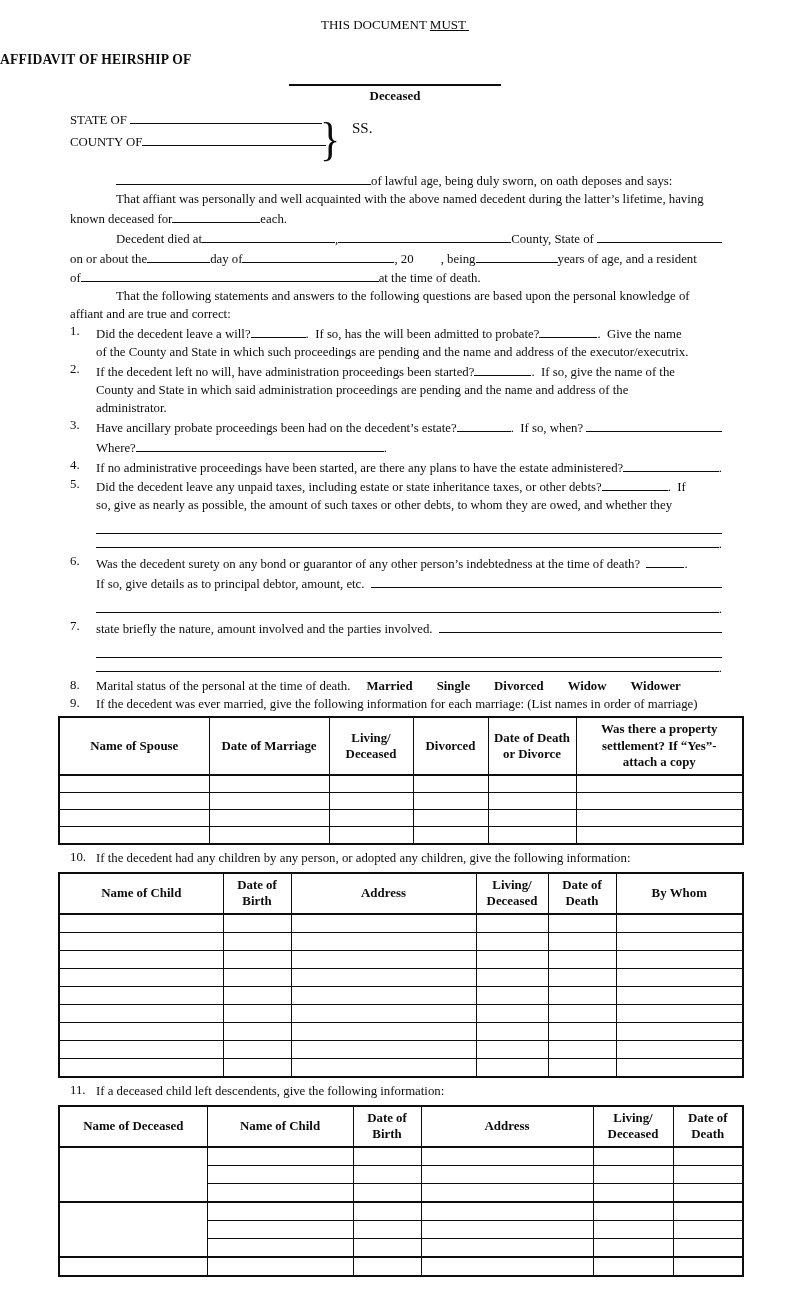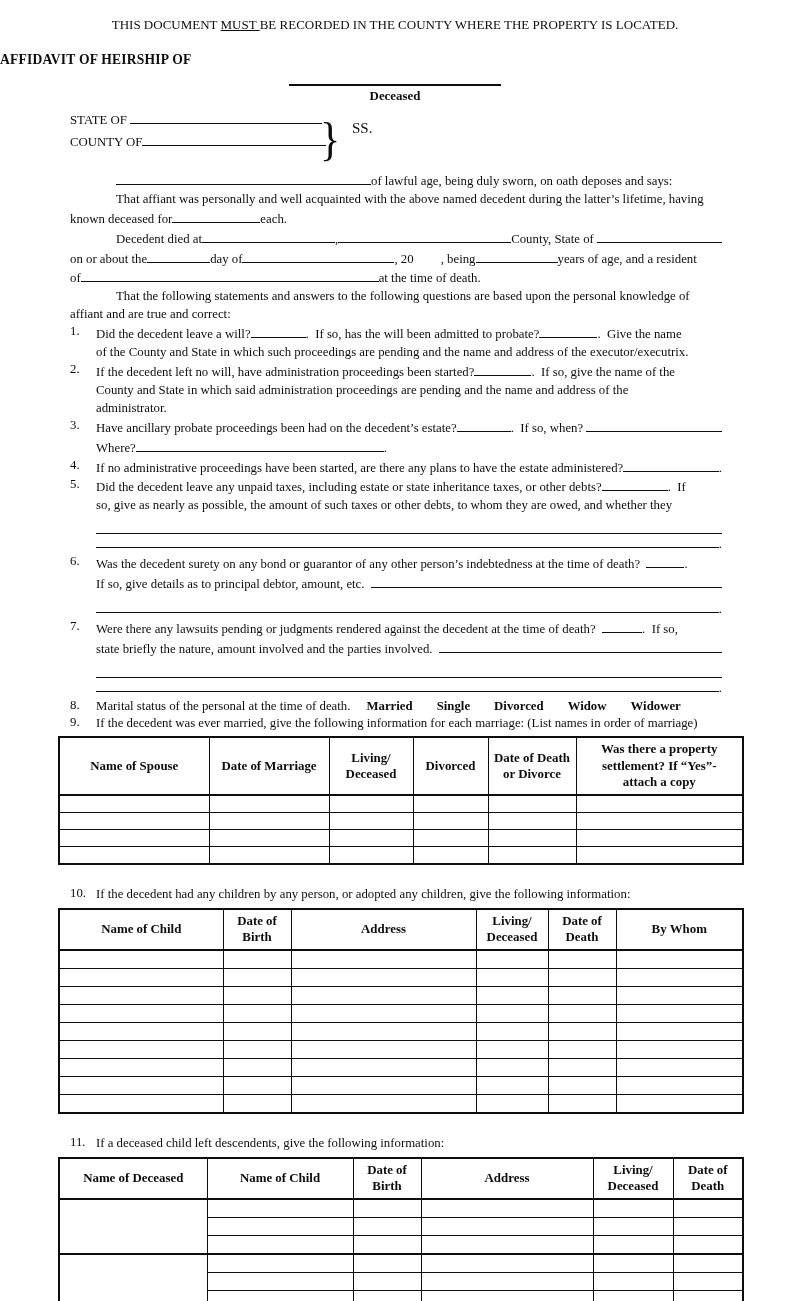--- a/index.html
+++ b/index.html
@@ -38,32 +38,31 @@
   table.ftable{border-collapse:collapse;table-layout:fixed;width:684px;margin-left:58px;border:2px solid #0d0d0d;}
   .ftable th,.ftable td{border:1px solid #0d0d0d;padding:0 3px;overflow:hidden;}
   .ftable th{font-weight:bold;white-space:pre-line;text-align:center;font-size:12.9px;line-height:16.5px;padding:3px 2px;border-bottom:2px solid #0d0d0d;}
   .t-marriage{margin-top:3px;}
   .t-marriage td{height:16px;}
   .t-children{margin-top:4px;}
   .t-children td{height:17px;}
   .t-desc{margin-top:4px;}
   .t-desc td{height:17px;}
   .gstart td{border-top:2px solid #0d0d0d;}
-  .qlead{margin-top:21px;}
+  .qlead{margin-top:5px;}
 </style>
 </head>
 <body>
 
 <div class="page">
 
   <div class="notice">
       <div class="line">
         <span class="t">THIS DOCUMENT </span>
         <span class="t ul">MUST </span>
-        <span class="t">BE RECORDED IN THE COUNTY WHERE THE PROPERTY IS LOCATED.</span>
       </div>
     </div>
 
   <div class="title">AFFIDAVIT OF HEIRSHIP OF</div>
   <div class="tline"></div>
   <div class="deceased">Deceased</div>
 
   <div class="venue">
     <div>
         <div class="line">
@@ -215,25 +214,20 @@
           </div>
           <div class="line gap">
             <span class="blank fill"></span>
             <span class="t">.</span>
           </div>
         </div>
       </div>
     <div class="q">
         <span class="qnum">7.</span>
         <div class="qbody">
-          <div class="line">
-            <span class="t">Were there any lawsuits pending or judgments rendered against the decedent at the time of death?  </span>
-            <span class="blank" style="width: 40px;"></span>
-            <span class="t">.  If so,</span>
-          </div>
           <div class="line">
             <span class="t">state briefly the nature, amount involved and the parties involved.  </span>
             <span class="blank fill"></span>
           </div>
           <div class="line gap">
             <span class="blank fill"></span>
           </div>
           <div class="line">
             <span class="blank fill"></span>
             <span class="t">.</span>

